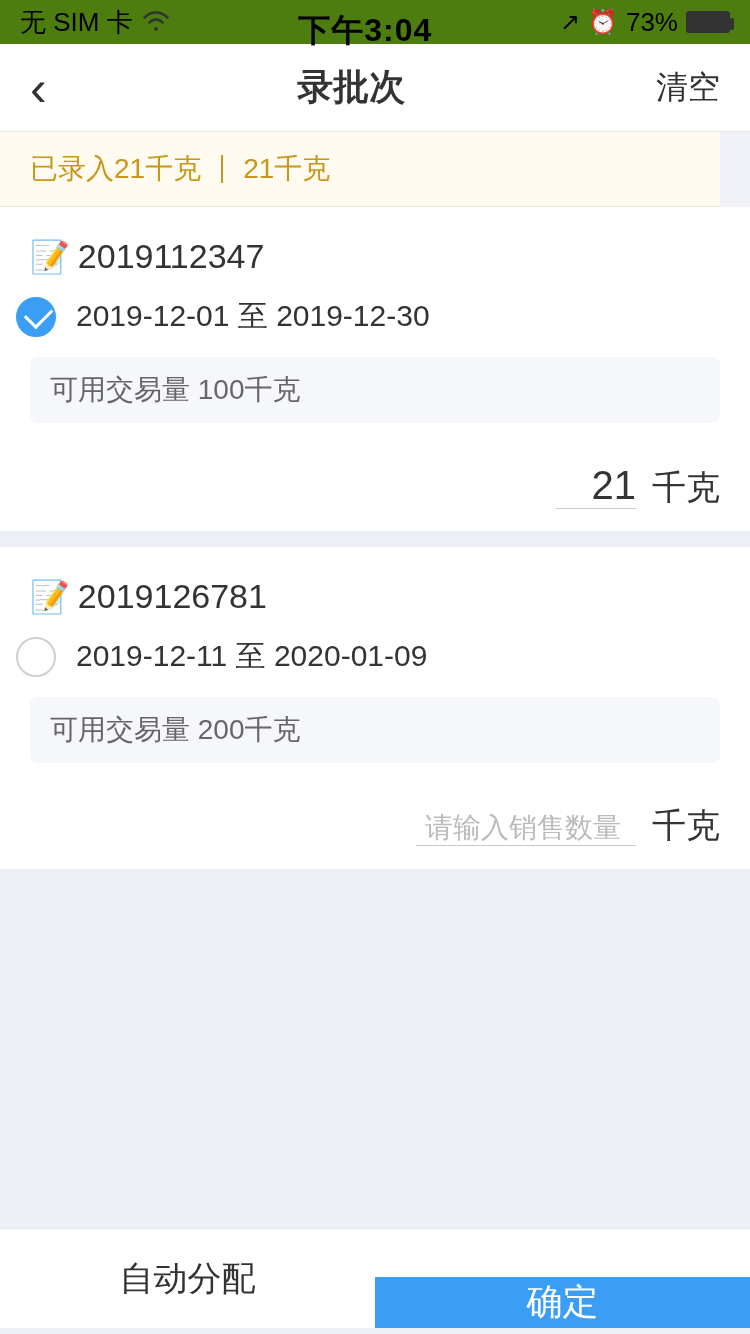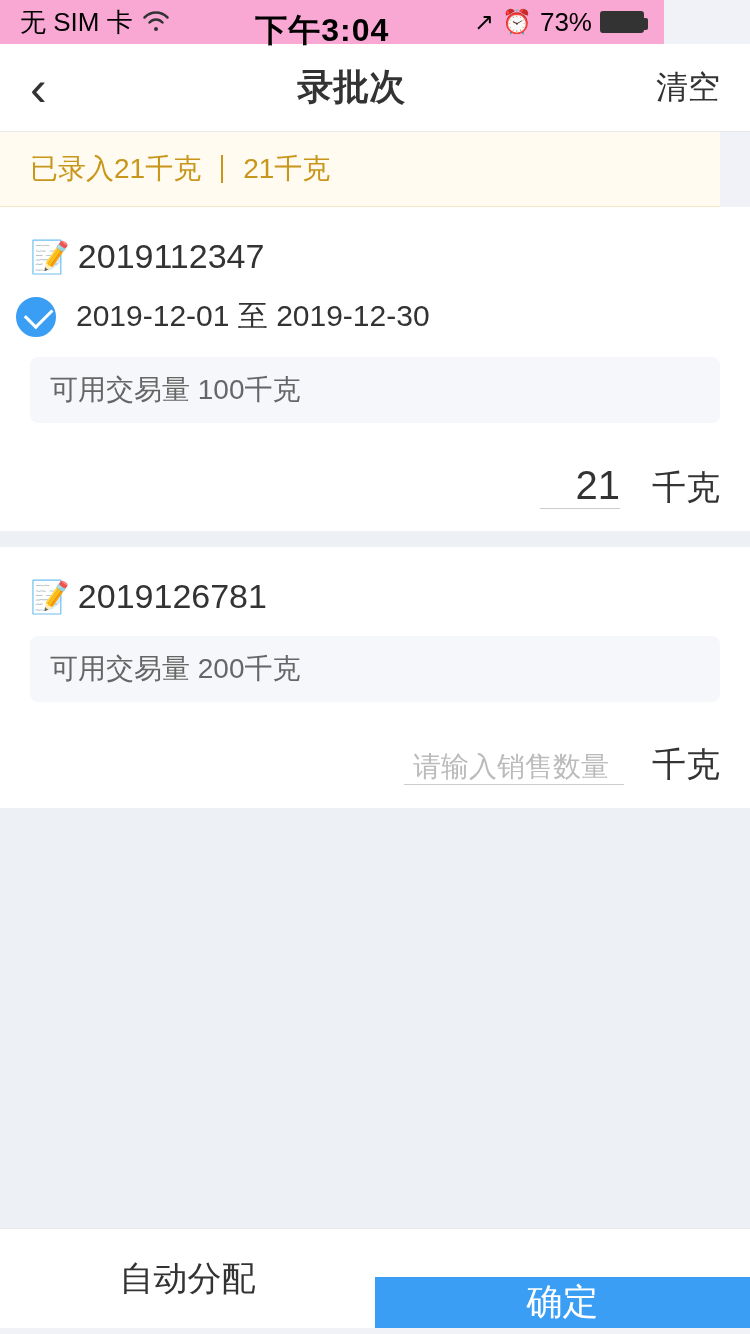--- a/index.html
+++ b/index.html
@@ -7,23 +7,23 @@
     body {
       width: 750px;
       min-height: 1334px;
       font-family: -apple-system, "PingFang SC", "Helvetica Neue", sans-serif;
       background: #f0f2f7;
       overflow-x: hidden;
     }
 
     
     .status-bar {
-      width: 664px;
+      width: 750px;
       height: 44px;
-      background: #f9a8d4;
+      background: #4d7c0f;
       display: flex;
       align-items: center;
       justify-content: space-between;
       padding: 0 20px;
       font-size: 28px;
     }
     .status-left {
       display: flex;
       align-items: center;
       gap: 8px;
@@ -152,21 +152,21 @@
       font-size: 28px;
       color: #666;
     }
 
     
     .amount-row {
       padding: 20px 30px;
       display: flex;
       align-items: baseline;
       justify-content: flex-end;
-      gap: 32px;
+      gap: 16px;
       background: #fff;
     }
     .amount-value {
       font-size: 40px;
       color: #333;
       font-weight: 500;
     }
     .amount-unit {
       font-size: 34px;
       color: #333;
@@ -177,21 +177,21 @@
       height: 16px;
       background: #edf0f5;
     }
 
     
     .input-row {
       padding: 20px 30px;
       display: flex;
       align-items: baseline;
       justify-content: flex-end;
-      gap: 28px;
+      gap: 16px;
       background: #fff;
     }
     .qty-input {
       border: none;
       border-bottom: 1.5px solid #ccc;
       width: 220px;
       font-size: 34px;
       color: #333;
       text-align: right;
       background: transparent;
@@ -306,20 +306,24 @@
     </div>
   </div>
 
   <div class="section-divider"></div>
 
   <div class="batch-card">
     <div class="batch-header">
       <span class="batch-icon">📝</span>
       <span class="batch-id">2019126781</span>
     </div>
+    <div class="batch-date-row">
+      <div class="radio-circle"></div>
+      <span class="batch-date">2019-12-11 至 2020-01-09</span>
+    </div>
     <div class="available-qty">可用交易量 200千克</div>
     <div class="input-row">
       <input class="qty-input" type="number" placeholder="请输入销售数量" style="">
       <span class="input-unit">千克</span>
     </div>
   </div>
 
   <div class="empty-area"></div>
 
 </div>

